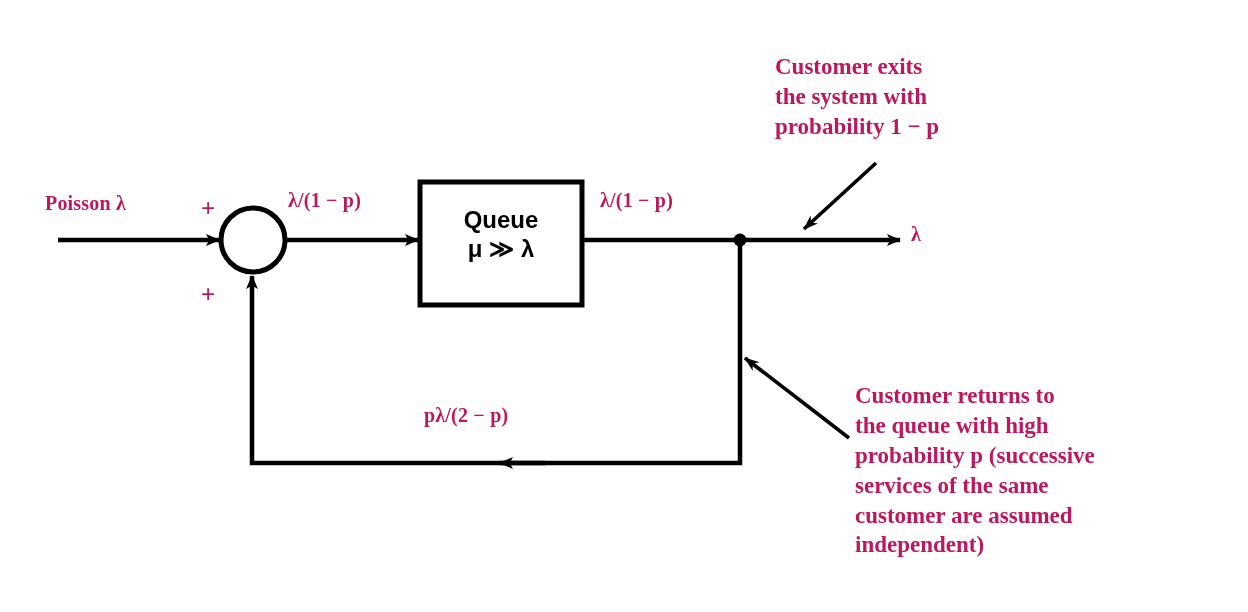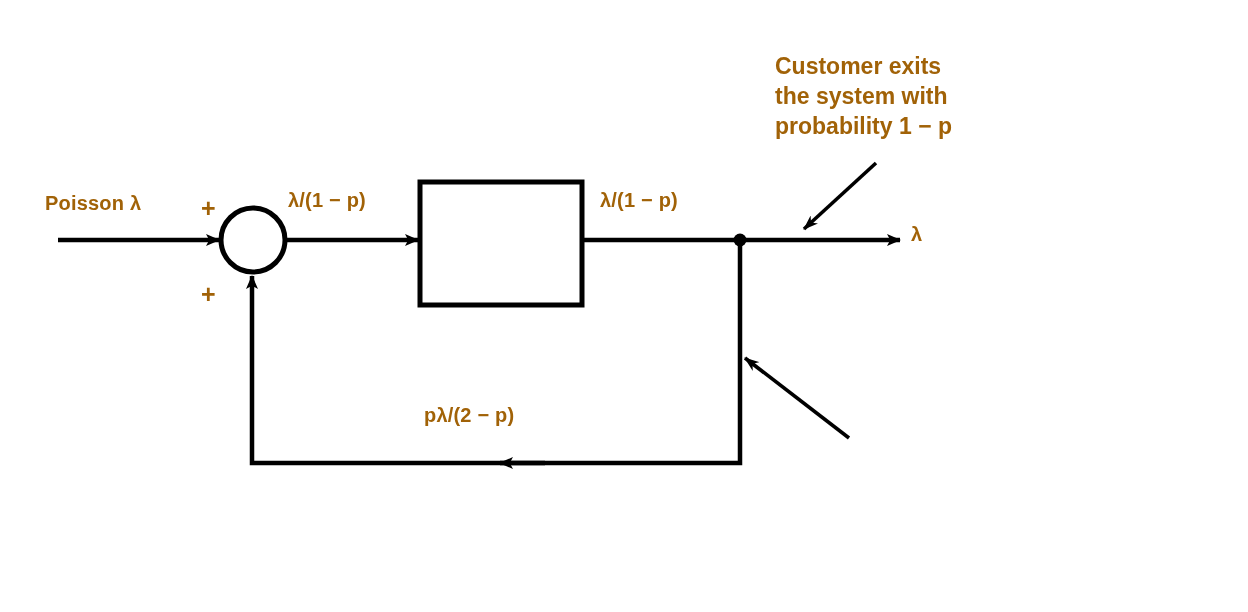--- a/index.html
+++ b/index.html
@@ -19,22 +19,22 @@
   }
   #diagram-svg {
     position: absolute;
     left: 0;
     top: 0;
     width: 1248px;
     height: 612px;
   }
   .lbl {
     position: absolute;
-    color: #a16207;
-    font-family: Liberation Sans, sans-serif;
+    color: #be185d;
+    font-family: Liberation Serif, serif;
     font-weight: bold;
     white-space: pre;
     line-height: 1.0;
   }
   .math {
     font-size: 20px;
     letter-spacing: 0.2px;
   }
   .anno {
     font-size: 23px;
@@ -99,25 +99,33 @@
   </svg>
 
   <div class="lbl math" style="left:45px; top:193px;">Poisson λ</div>
 
   <div class="lbl plus" style="left:201px; top:196px;">+</div>
 
   <div class="lbl plus" style="left:201px; top:282px;">+</div>
 
   <div class="lbl math" style="left:288px; top:190px;">λ/(1 − p)</div>
 
+  <div class="boxtext" style="left:420px; top:205px; width:162px;"><span>Queue</span>
+<span>μ ≫ λ</span></div>
 
   <div class="lbl math" style="left:600px; top:190px;">λ/(1 − p)</div>
 
   <div class="lbl math" style="left:911px; top:224px;">λ</div>
 
   <div class="lbl math" style="left:424px; top:405px;">pλ/(2 − p)</div>
 
   <div class="lbl anno" style="left:775px; top:52px;">Customer exits
 the system with
 probability 1 − p</div>
 
+  <div class="lbl anno" style="left:855px; top:381px;">Customer returns to
+the queue with high
+probability p (successive
+services of the same
+customer are assumed
+independent)</div>
 
 </div>
 
 </body></html>

